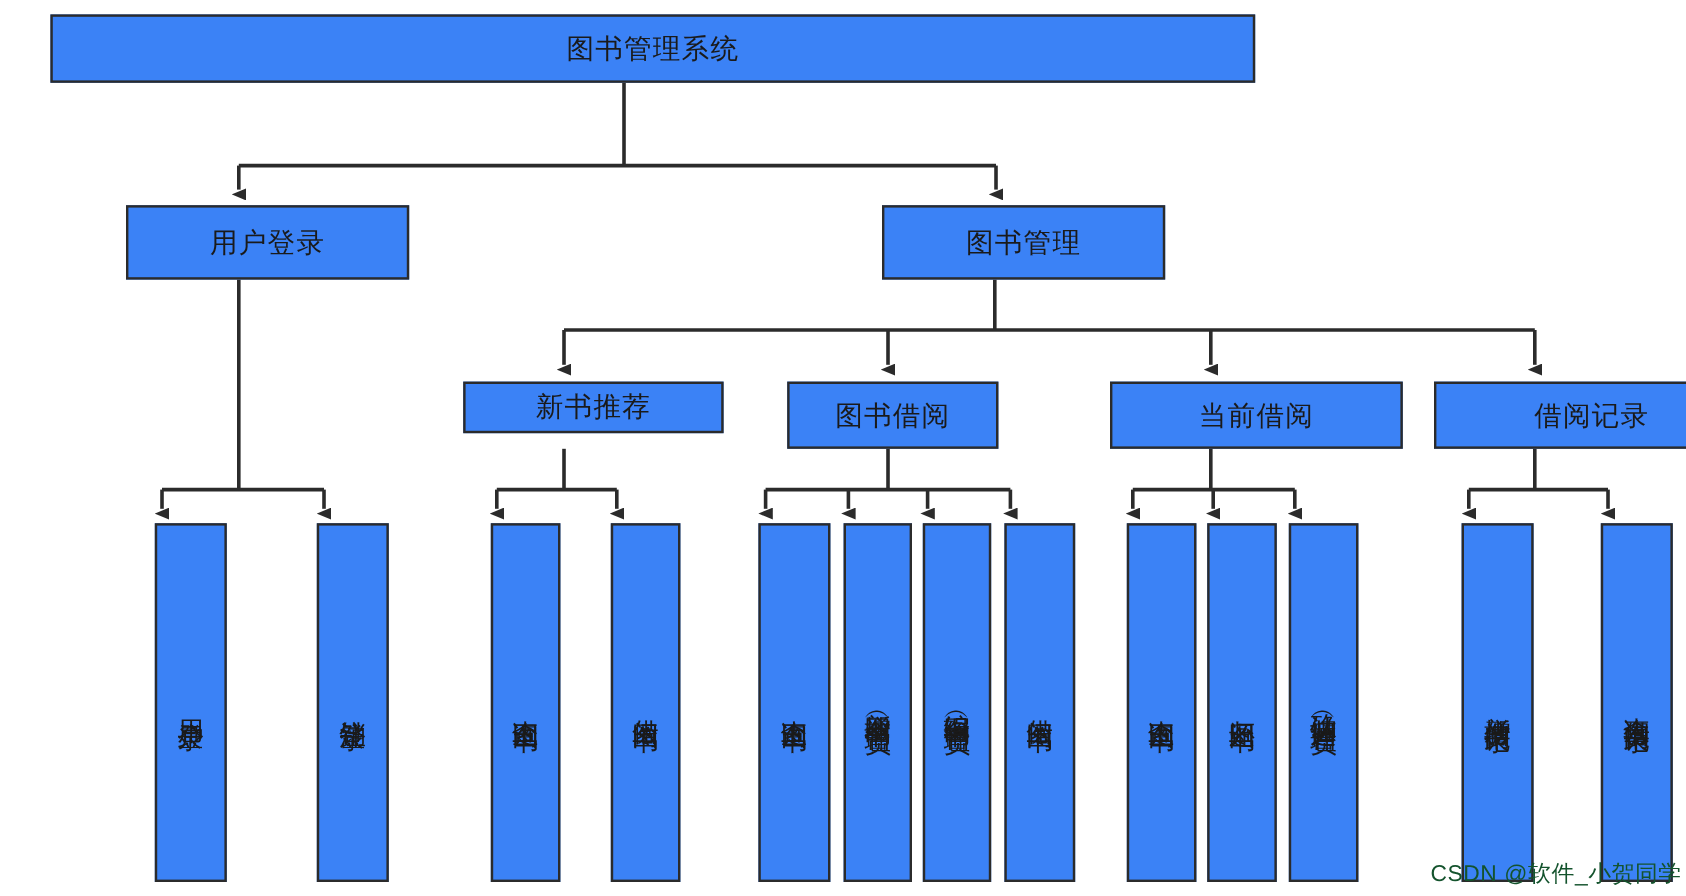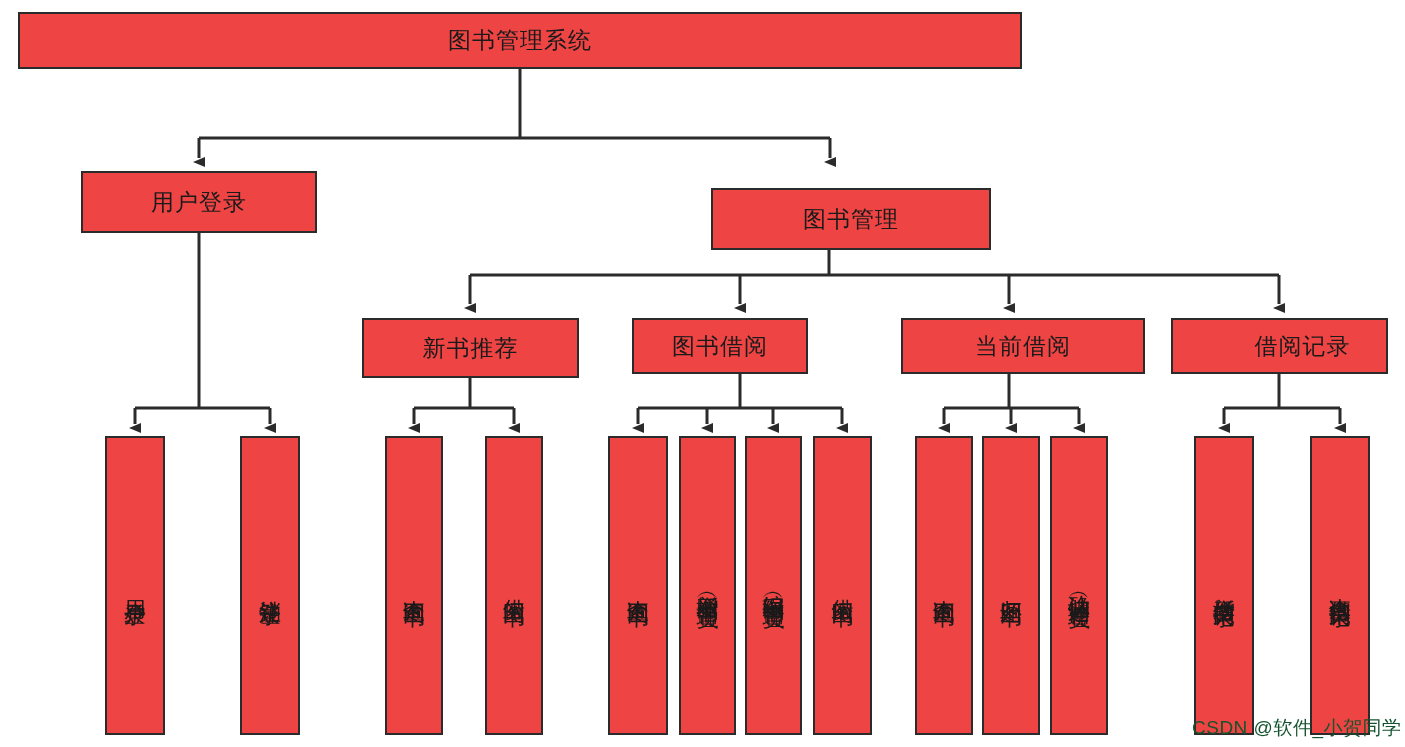--- a/index.html
+++ b/index.html
@@ -22,25 +22,26 @@
     left: 0;
     top: 0;
     width: 1405px;
     height: 747px;
     pointer-events: none;
   }
   .node {
     position: absolute;
     box-sizing: border-box;
     border: 2px solid #2b2b2b;
-    background: #ef4444;
+    background: #3b82f6;
     display: flex;
     align-items: center;
     justify-content: center;
     color: #1a1a1a;
+    margin-left: 24px;
   }
   .node.horiz {
     font-size: 23px;
     letter-spacing: 1px;
   }
   .node.vert {
     writing-mode: vertical-rl;
     text-orientation: upright;
     font-size: 22px;
     line-height: 1.08;
@@ -117,25 +118,25 @@
     </g>
   </svg>
 
   <div class="node horiz" style="left:18px; top:12px; width:1004px; height:57px;">
     <span>图书管理系统</span>
   </div>
 
   <div class="node horiz" style="left:81px; top:171px; width:236px; height:62px;">
     <span>用户登录</span>
   </div>
-  <div class="node horiz" style="left:711px; top:188px; width:280px; height:62px;">
+  <div class="node horiz" style="left:711px; top:171px; width:236px; height:62px;">
     <span>图书管理</span>
   </div>
 
-  <div class="node horiz" style="left:362px; top:318px; width:217px; height:60px;">
+  <div class="node horiz" style="left:362px; top:318px; width:217px; height:43px;">
     <span>新书推荐</span>
   </div>
   <div class="node horiz" style="left:632px; top:318px; width:176px; height:56px;">
     <span>图书借阅</span>
   </div>
   <div class="node horiz" style="left:901px; top:318px; width:244px; height:56px;">
     <span>当前借阅</span>
   </div>
   <div class="node horiz" style="left:1171px; top:318px; width:217px; height:56px;padding-left:46px;">
     <span>借阅记录</span>

